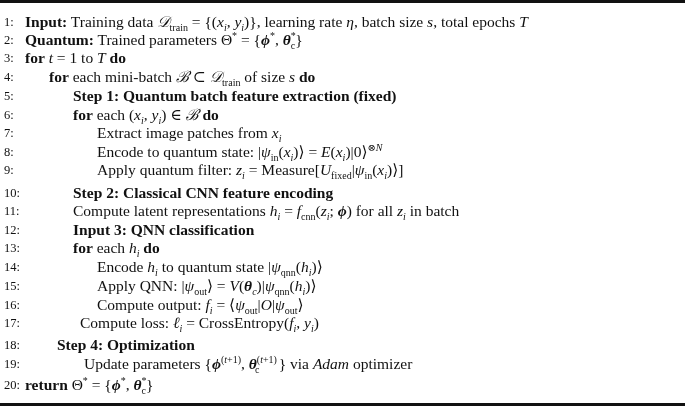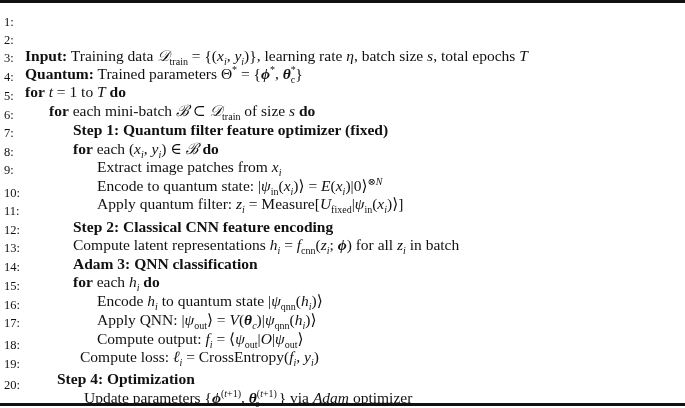--- a/index.html
+++ b/index.html
@@ -2,21 +2,21 @@
 <html><head>
 <meta charset="utf-8">
 <style>
   html, body { margin:0; padding:0; background:#ffffff; }
   body { width:685px; height:408px; position:relative; overflow:hidden;
          font-family:"Liberation Serif","DejaVu Serif",serif; color:#111; }
   .rule-top { position:absolute; left:0; top:0; width:685px; height:3px; background:#111; }
   .rule-bot { position:absolute; left:0; top:403px; width:685px; height:3px; background:#111; }
   .line { position:absolute; left:0; height:18px; font-size:15.5px; line-height:18px; white-space:nowrap; }
   .num { position:absolute; left:4px; font-size:12.5px; }
-  .txt { position:absolute; white-space:nowrap;margin-top:34px; }
+  .txt { position:absolute; white-space:nowrap; }
   b { font-weight:bold; }
   i { font-style:italic; }
   sub, sup { font-size:10px; line-height:0; }
   .bi { font-weight:bold; font-style:italic; }
 </style>
 </head>
 <body>
 
 <div class="rule-top"></div>
 
@@ -35,21 +35,21 @@
 <div class="line" style="top:49px">
   <span class="num">3:</span>
   <span class="txt" style="left:25px"><b>for</b> <i>t</i> = 1 to <i>T</i> <b>do</b></span>
 </div>
 <div class="line" style="top:68px">
   <span class="num">4:</span>
   <span class="txt" style="left:49px"><b>for</b> each mini-batch <i>ℬ</i> ⊂ <i>𝒟</i><sub>train</sub> of size <i>s</i> <b>do</b></span>
 </div>
 <div class="line" style="top:87px">
   <span class="num">5:</span>
-  <span class="txt" style="left:73px"><b>Step 1: Quantum filter feature optimizer (fixed)</b></span>
+  <span class="txt" style="left:73px"><b>Step 1: Quantum batch feature extraction (fixed)</b></span>
 </div>
 <div class="line" style="top:106px">
   <span class="num">6:</span>
   <span class="txt" style="left:73px"><b>for</b> each (<i>x<sub>i</sub></i>, <i>y<sub>i</sub></i>) ∈ <i>ℬ</i> <b>do</b></span>
 </div>
 <div class="line" style="top:124px">
   <span class="num">7:</span>
   <span class="txt" style="left:97px">Extract image patches from <i>x<sub>i</sub></i></span>
 </div>
 <div class="line" style="top:143px">
@@ -63,21 +63,21 @@
 <div class="line" style="top:184px">
   <span class="num">10:</span>
   <span class="txt" style="left:73px"><b>Step 2: Classical CNN feature encoding</b></span>
 </div>
 <div class="line" style="top:202px">
   <span class="num">11:</span>
   <span class="txt" style="left:73px">Compute latent representations <i>h<sub>i</sub></i> = <i>f</i><sub>cnn</sub>(<i>z<sub>i</sub></i>; <span class="bi">ϕ</span>) for all <i>z<sub>i</sub></i> in batch</span>
 </div>
 <div class="line" style="top:221px">
   <span class="num">12:</span>
-  <span class="txt" style="left:73px"><b>Adam 3: QNN classification</b></span>
+  <span class="txt" style="left:73px"><b>Input 3: QNN classification</b></span>
 </div>
 <div class="line" style="top:239px">
   <span class="num">13:</span>
   <span class="txt" style="left:73px"><b>for</b> each <i>h<sub>i</sub></i> <b>do</b></span>
 </div>
 <div class="line" style="top:258px">
   <span class="num">14:</span>
   <span class="txt" style="left:97px">Encode <i>h<sub>i</sub></i> to quantum state |<i>ψ</i><sub>qnn</sub>(<i>h<sub>i</sub></i>)⟩</span>
 </div>
 <div class="line" style="top:277px">

